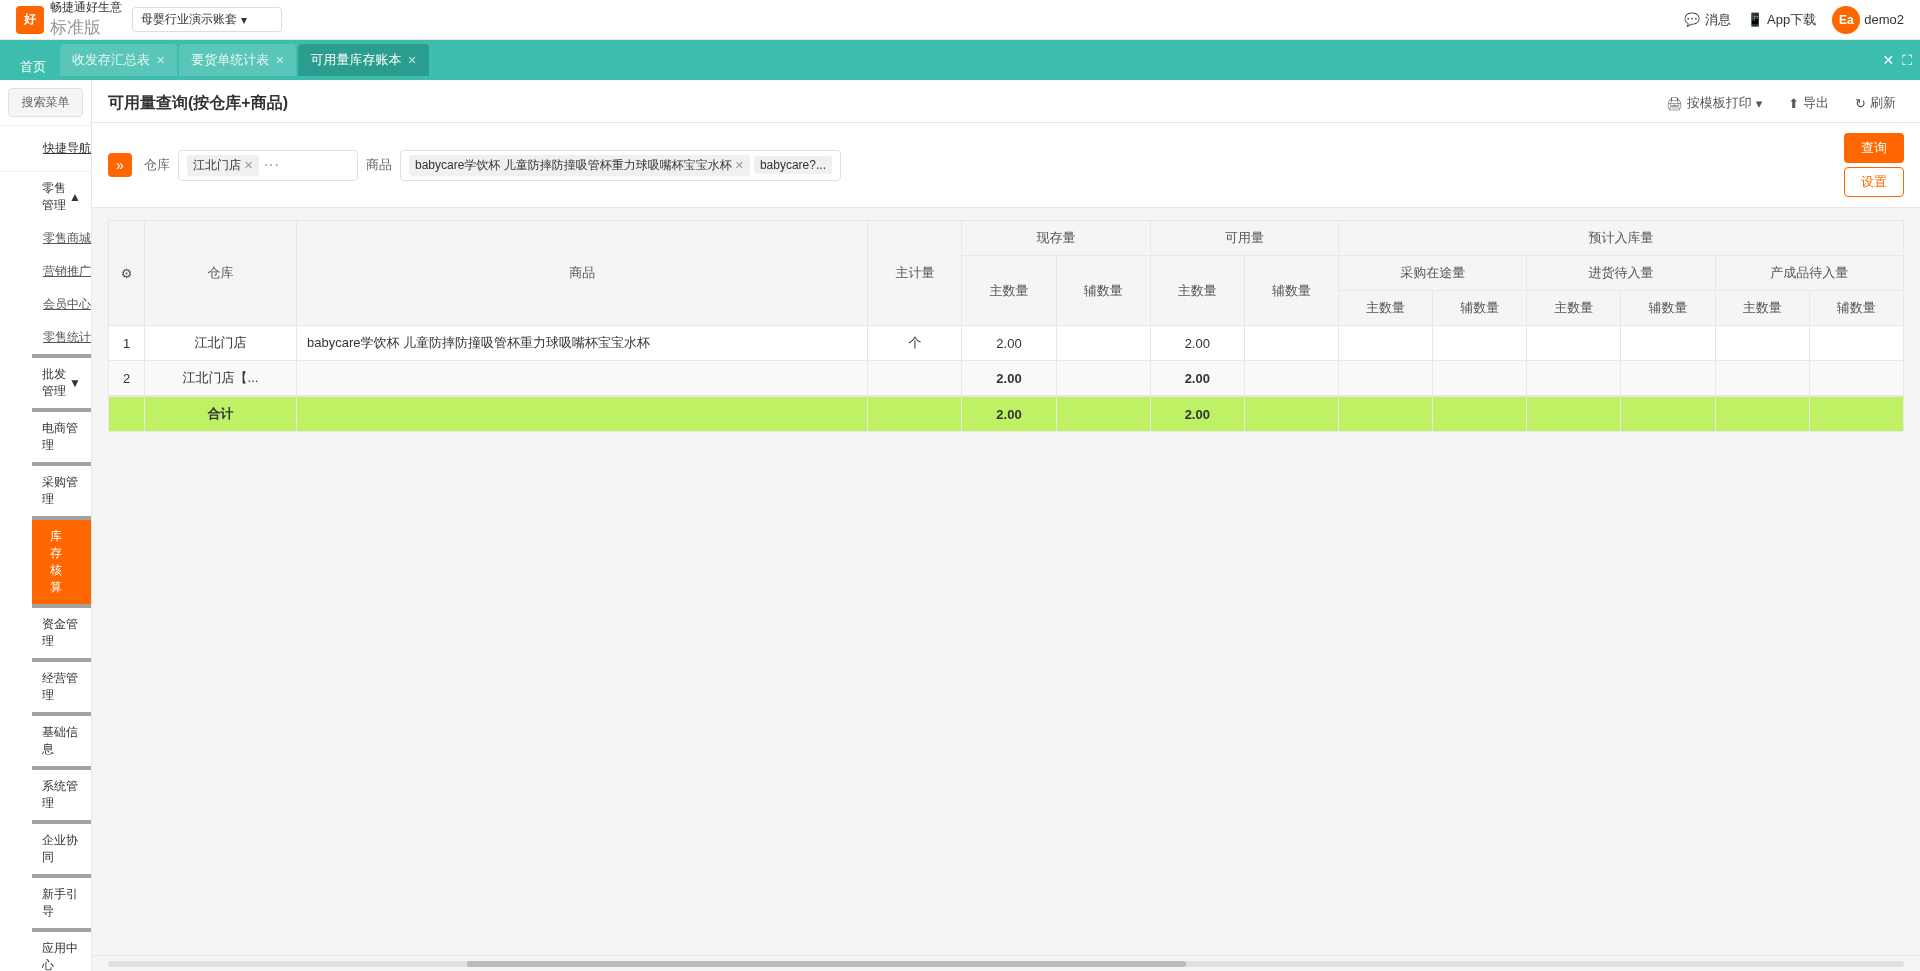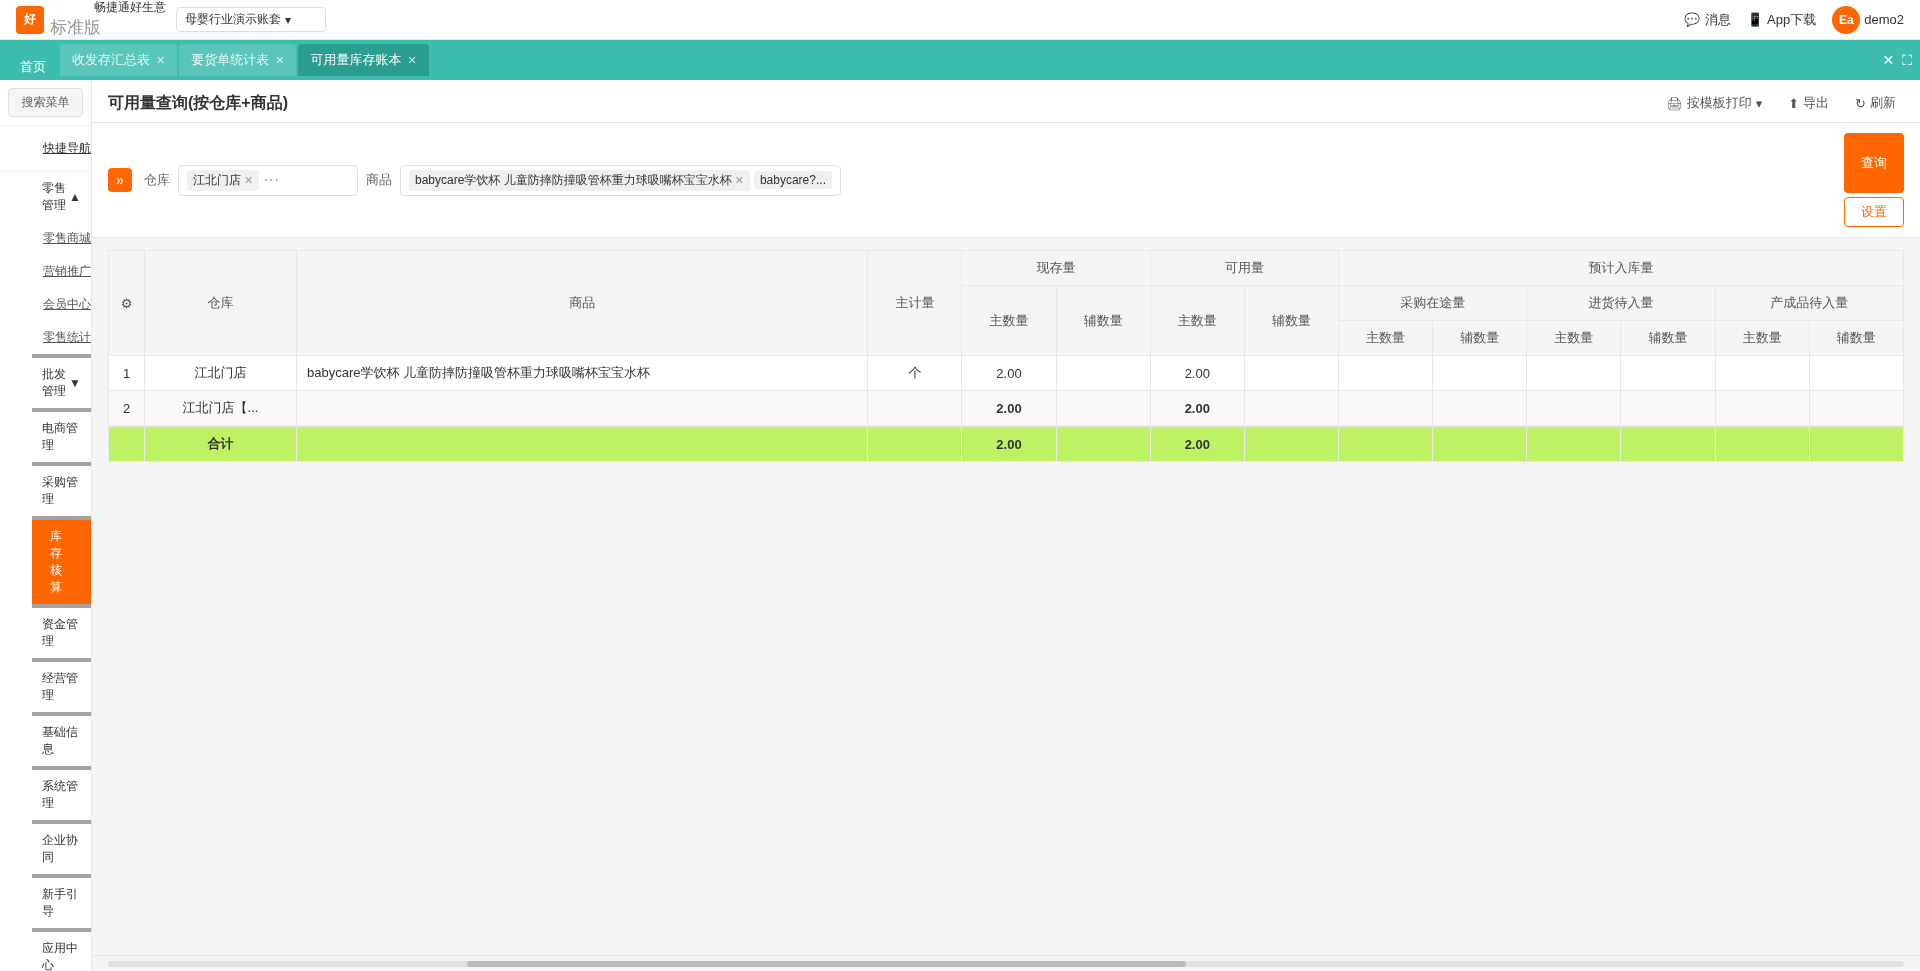--- a/index.html
+++ b/index.html
@@ -35,21 +35,20 @@
       align-items: center;
       justify-content: center;
       color: white;
       font-size: 12px;
       font-weight: bold;
     }
     .logo-text {
       font-size: 12px;
       color: #333;
       line-height: 1.3;
-      margin-left: 44px;
     }
     .logo-sub { color: #999; font-size: 17px; }
     .industry-selector {
       display: flex;
       align-items: center;
       gap: 4px;
       border: 1px solid #ddd;
       border-radius: 4px;
       padding: 3px 8px;
       font-size: 12px;
@@ -302,21 +301,21 @@
       display: flex;
       flex-direction: column;
       gap: 4px;
       flex-shrink: 0;
     }
     .btn-query {
       background: #ff6600;
       color: white;
       border: none;
       border-radius: 4px;
-      padding: 21px 16px;
+      padding: 6px 16px;
       font-size: 13px;
       cursor: pointer;
     }
     .btn-settings {
       background: #fff;
       color: #ff6600;
       border: 1px solid #ff6600;
       border-radius: 4px;
       padding: 5px 16px;
       font-size: 13px;

